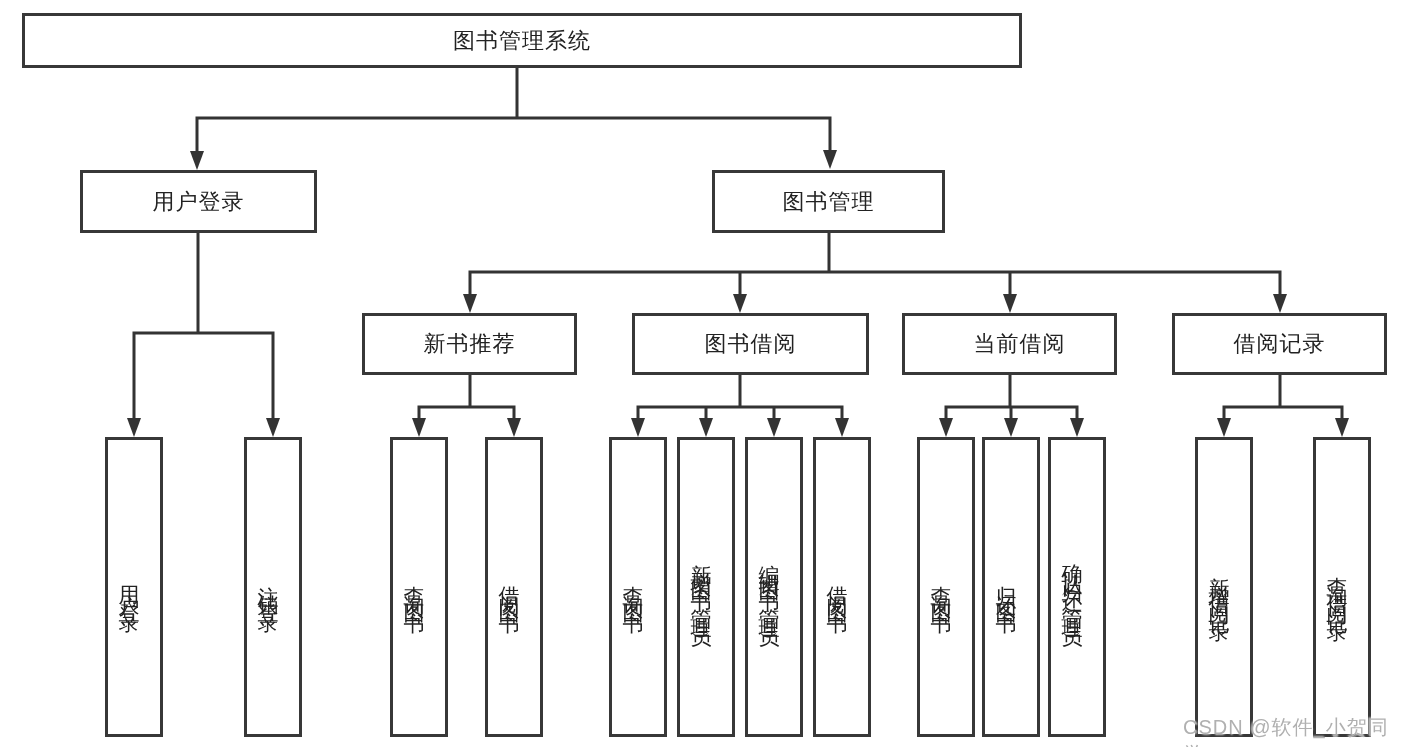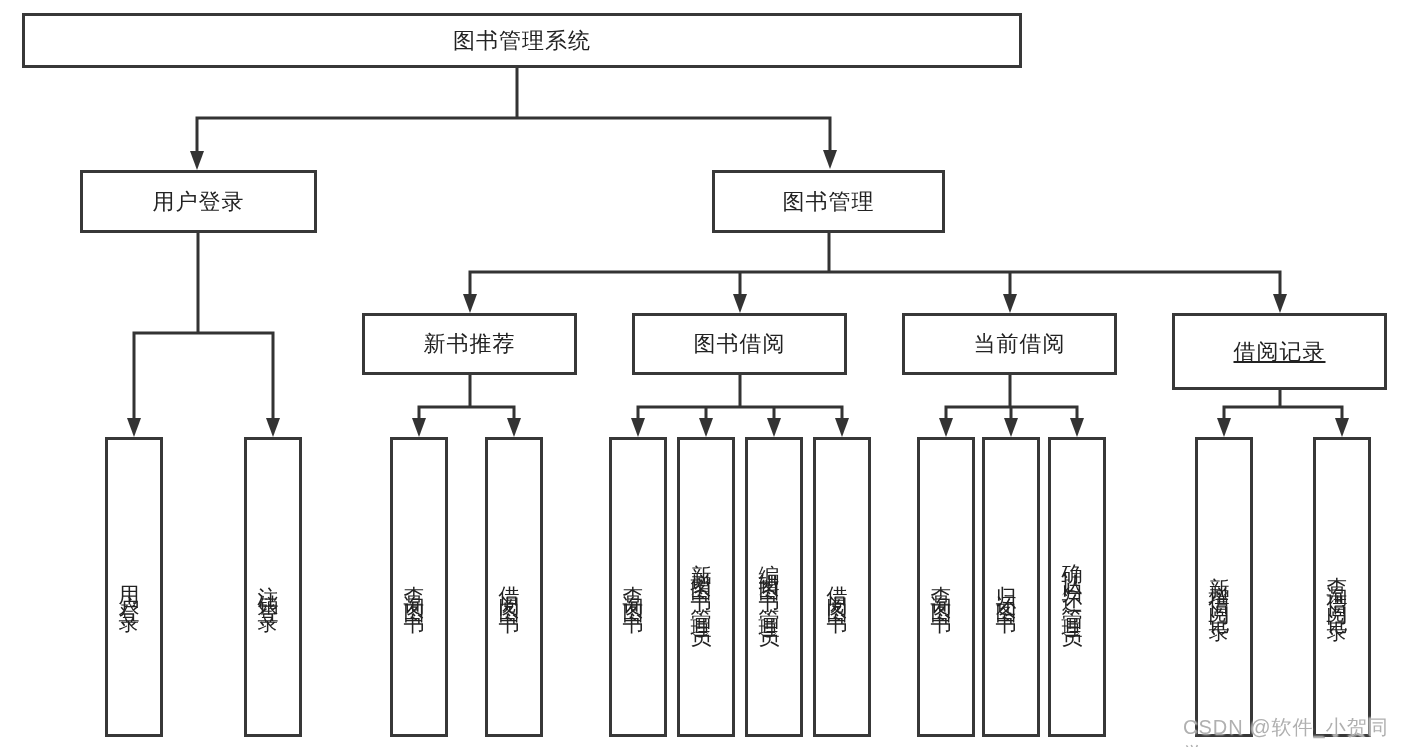--- a/index.html
+++ b/index.html
@@ -75,27 +75,27 @@
   <div class="node" style="left:80px; top:170px; width:237px; height:63px;">
     <span>用户登录</span>
   </div>
   <div class="node" style="left:712px; top:170px; width:233px; height:63px;text-align:center;">
     <span>图书管理</span>
   </div>
 
   <div class="node" style="left:362px; top:313px; width:215px; height:62px;text-align:right;">
     <span>新书推荐</span>
   </div>
-  <div class="node" style="left:632px; top:313px; width:215px; height:62px;">
+  <div class="node" style="left:632px; top:313px; width:237px; height:62px;">
     <span>图书借阅</span>
   </div>
   <div class="node" style="left:902px; top:313px; width:215px; height:62px;padding-left:20px;">
     <span>当前借阅</span>
   </div>
-  <div class="node" style="left:1172px; top:313px; width:215px; height:77px;text-decoration:underline;">
+  <div class="node" style="left:1172px; top:313px; width:215px; height:62px;">
     <span>借阅记录</span>
   </div>
 
   <div class="leaf" style="left:105px; top:437px; width:58px; height:300px;">
     <span class="vtext">用户登录</span>
   </div>
   <div class="leaf" style="left:244px; top:437px; width:58px; height:300px;">
     <span class="vtext">注销登录</span>
   </div>
 

